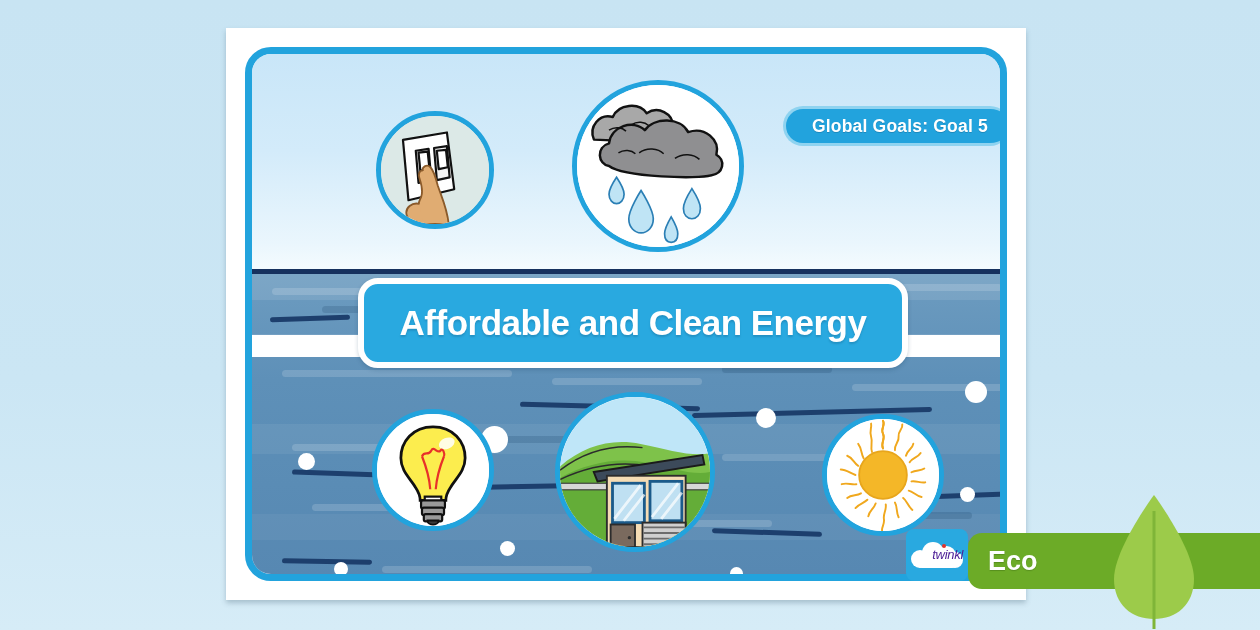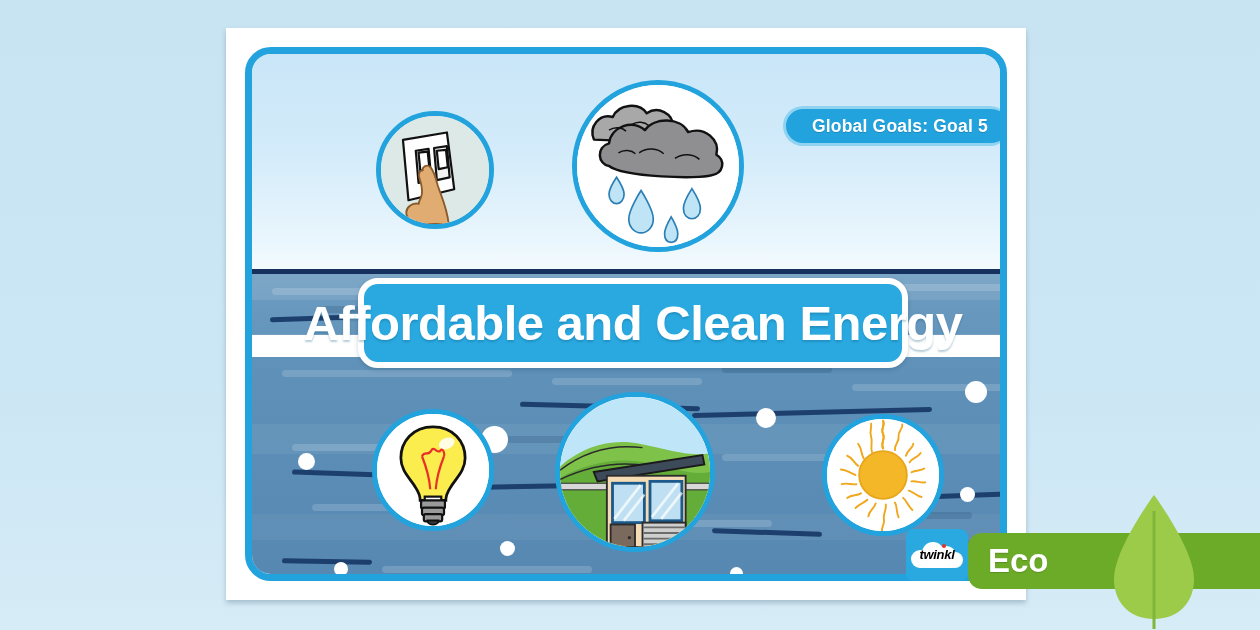--- a/index.html
+++ b/index.html
@@ -157,21 +157,21 @@
     border: 6px solid #ffffff;
     border-radius: 20px;
     box-sizing: border-box;
     display: flex;
     align-items: center;
     justify-content: center;
     box-shadow: 0 2px 4px rgba(20,60,90,0.22);
   }
   #title-text {
     color: #ffffff;
-    font-size: 49px;
+    font-size: 35px;
     font-weight: bold;
     letter-spacing: -0.5px;
     white-space: nowrap;
     text-shadow: 0 2px 2px rgba(20,90,130,0.30);
   }
 
   
   #twinkl-logo {
     position: absolute;
     left: 906px;
@@ -191,24 +191,24 @@
     height: 30px;
   }
   #twinkl-cloud .blob {
     position: absolute;
     background: #ffffff;
     border-radius: 50%;
   }
   #twinkl-wordmark {
     position: absolute;
     left: 0; right: 0; top: 7px;
-    text-align: center;
-    color: #000000;
+    text-align: right;
+    color: #4c1d95;
     font-size: 13px;
-    font-weight: bold;
+    font-weight: normal;
     font-style: italic;
     letter-spacing: -0.3px;
     z-index: 3;
   }
   #twinkl-dot {
     position: absolute;
     left: 31px;
     top: 4px;
     width: 4px; height: 4px;
     border-radius: 50%;
@@ -244,21 +244,21 @@
     color: #ffffff;
     font-size: 31px;
     font-weight: normal;
     text-shadow: 0 1px 1px rgba(40,80,10,0.30);
   }
   #eco-text-eco {
     position: relative;
     z-index: 38;
     margin-left: 20px;
     color: #ffffff;
-    font-size: 33px;
+    font-size: 27px;
     font-weight: bold;
     text-shadow: 0 1px 1px rgba(40,80,10,0.30);
   }
 </style>
 </head>
 <body>
 
 <div id="page-backdrop"></div>
 
 <div id="poster-card">

